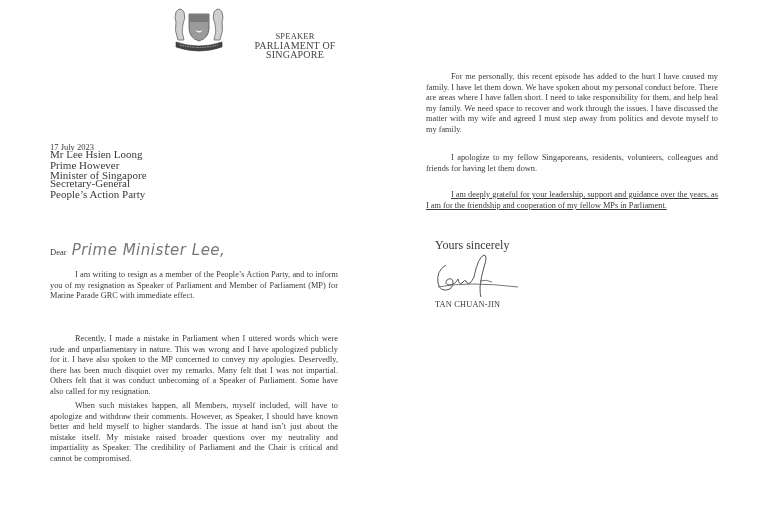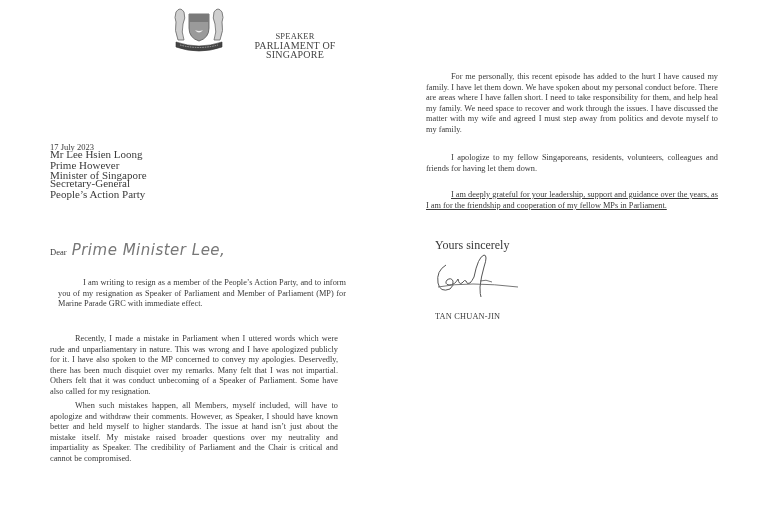--- a/index.html
+++ b/index.html
@@ -42,21 +42,21 @@
     .p2 { top: 334px; }
     .p3 { top: 401px; }
 
     .pr { left: 426px; width: 292px; }
     .r1 { top: 72px; }
     .r2 { top: 153px; }
     .r3 { top: 190px; text-decoration: underline; }
 
     .closing { position: absolute; left: 435px; top: 238px; font-size: 12px; }
     .signature { position: absolute; left: 432px; top: 251px; width: 90px; height: 48px; }
-    .signname { position: absolute; left: 435px; top: 312px; font-size: 8.3px; letter-spacing: 0.2px; }
+    .signname { position: absolute; left: 435px; top: 300px; font-size: 8.3px; letter-spacing: 0.2px; }
   </style>
 </head>
 <body>
 
 <div class="page page-left">
   <svg class="crest" viewBox="0 0 58 50">
 
     <path d="M6 10 q4 -6 8 0 q2 6 -1 12 q-2 8 1 16 l-6 0 q-4 -10 -2 -18 q-2 -4 0 -10z" fill="#cfcfcf" stroke="#666" stroke-width="0.8"></path>
 
     <path d="M52 10 q-4 -6 -8 0 q-2 6 1 12 q2 8 -1 16 l6 0 q4 -10 2 -18 q2 -4 0 -10z" fill="#cfcfcf" stroke="#666" stroke-width="0.8"></path>
@@ -83,21 +83,21 @@
   <div class="addr addr2">
     <div>Secretary-General</div>
     <div>People’s Action Party</div>
   </div>
 
   <div class="salutation">
     <span>Dear</span>
     <span class="handwritten">Prime Minister Lee,</span>
   </div>
 
-  <p class="para pl p1" style="margin:8px">I am writing to resign as a member of the People’s Action Party, and to inform you of my resignation as Speaker of Parliament and Member of Parliament (MP) for Marine Parade GRC with immediate effect.</p>
+  <p class="para pl p1" style="margin:0">I am writing to resign as a member of the People’s Action Party, and to inform you of my resignation as Speaker of Parliament and Member of Parliament (MP) for Marine Parade GRC with immediate effect.</p>
   <p class="para pl p2" style="margin:0">Recently, I made a mistake in Parliament when I uttered words which were rude and unparliamentary in nature. This was wrong and I have apologized publicly for it. I have also spoken to the MP concerned to convey my apologies. Deservedly, there has been much disquiet over my remarks. Many felt that I was not impartial. Others felt that it was conduct unbecoming of a Speaker of Parliament. Some have also called for my resignation.</p>
   <p class="para pl p3" style="margin:0">When such mistakes happen, all Members, myself included, will have to apologize and withdraw their comments. However, as Speaker, I should have known better and held myself to higher standards. The issue at hand isn’t just about the mistake itself. My mistake raised broader questions over my neutrality and impartiality as Speaker. The credibility of Parliament and the Chair is critical and cannot be compromised.</p>
 </div>
 
 <div class="page page-right"></div>
 <p class="para pr r1" style="margin:0">For me personally, this recent episode has added to the hurt I have caused my family. I have let them down. We have spoken about my personal conduct before. There are areas where I have fallen short. I need to take responsibility for them, and help heal my family. We need space to recover and work through the issues. I have discussed the matter with my wife and agreed I must step away from politics and devote myself to my family.</p>
 <p class="para pr r2" style="margin:0">I apologize to my fellow Singaporeans, residents, volunteers, colleagues and friends for having let them down.</p>
 <p class="para pr r3" style="margin:0">I am deeply grateful for your leadership, support and guidance over the years, as I am for the friendship and cooperation of my fellow MPs in Parliament.</p>
 
 <div class="closing">Yours sincerely</div>

